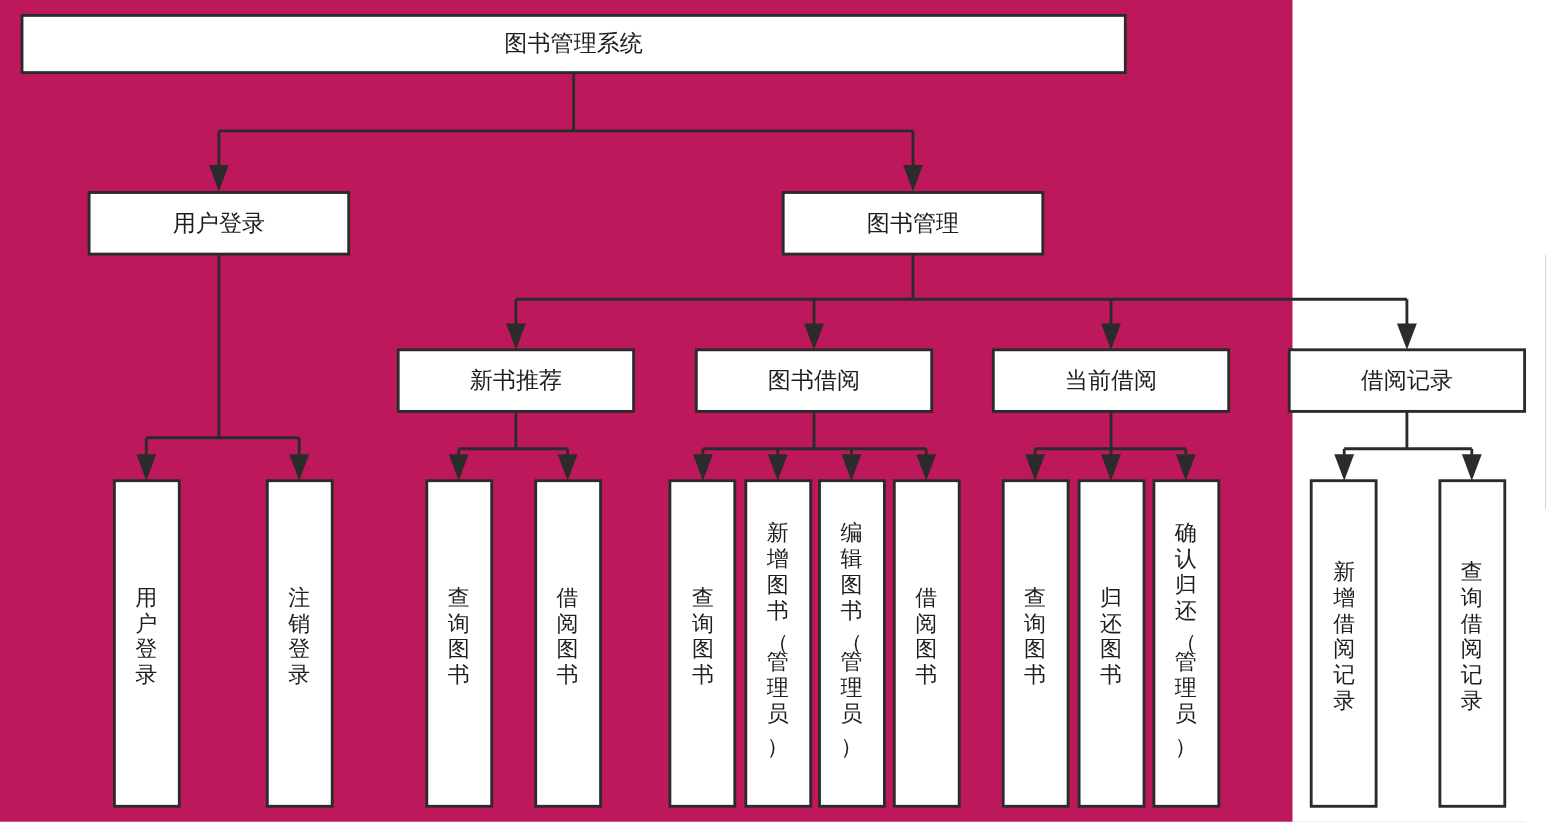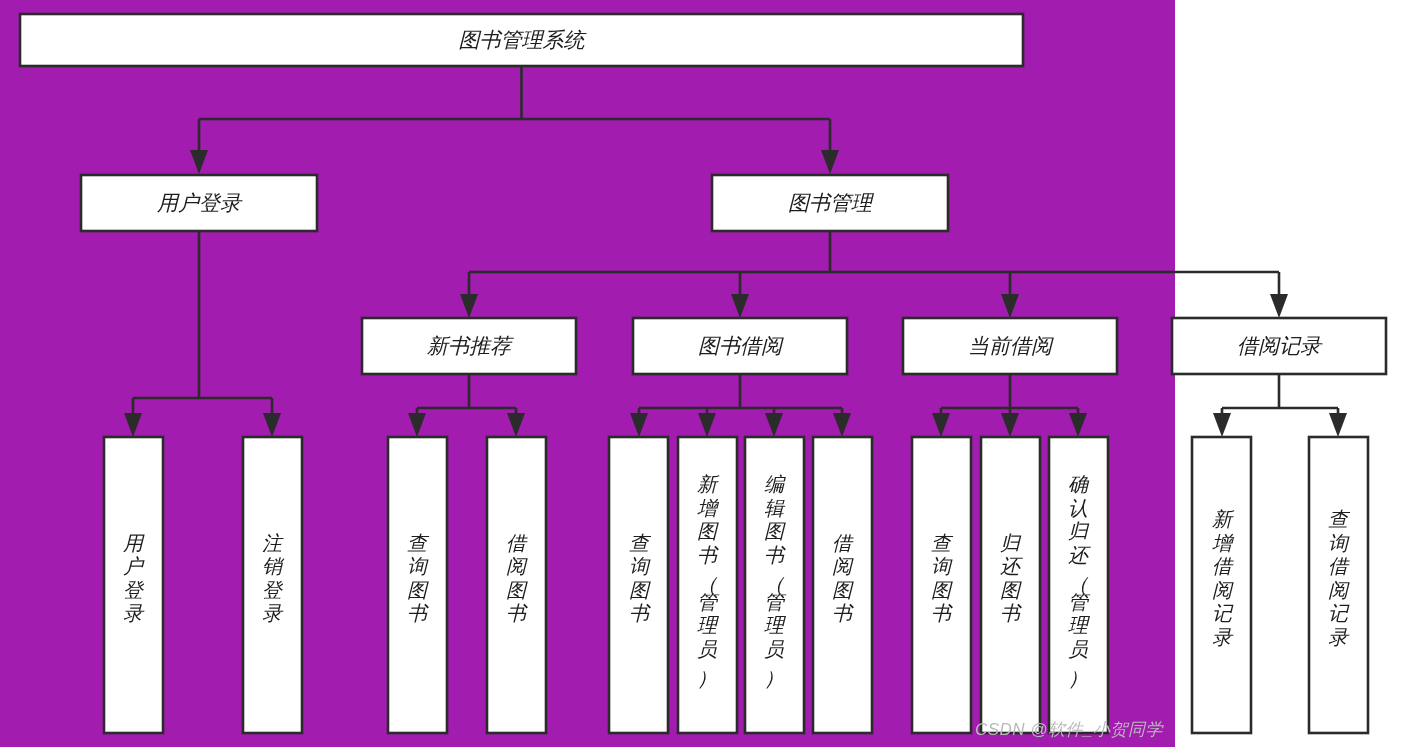--- a/index.html
+++ b/index.html
@@ -12,22 +12,21 @@
     width: 1405px;
     height: 747px;
     font-family: "Liberation Sans", "DejaVu Sans", sans-serif;
     overflow: hidden;
     position: relative;
   }
   #diagram-root {
     position: relative;
     width: 1175px;
     height: 747px;
-    background: #a21caf;
-    font-style: italic;
+    background: #be185d;
   }
   svg#tree-svg {
     position: absolute;
     left: 0;
     top: 0;
     width: 1405px;
     height: 747px;
     display: block;
   }
   .node-box {
@@ -248,15 +247,14 @@
       <text class="node-label-v" x="1222" y="0"><tspan x="1222" y="526.25">新</tspan><tspan x="1222" y="549.75">增</tspan><tspan x="1222" y="573.25">借</tspan><tspan x="1222" y="596.75">阅</tspan><tspan x="1222" y="620.25">记</tspan><tspan x="1222" y="643.75">录</tspan></text>
     </g>
 
     <g>
       <rect class="node-box" x="1309" y="437" width="59" height="296"></rect>
       <text class="node-label-v" x="1338" y="0"><tspan x="1338" y="526.25">查</tspan><tspan x="1338" y="549.75">询</tspan><tspan x="1338" y="573.25">借</tspan><tspan x="1338" y="596.75">阅</tspan><tspan x="1338" y="620.25">记</tspan><tspan x="1338" y="643.75">录</tspan></text>
     </g>
 
   </svg>
 
-  <div class="watermark-text">CSDN @软件_小贺同学</div>
 
 </div>
 
 </body></html>

